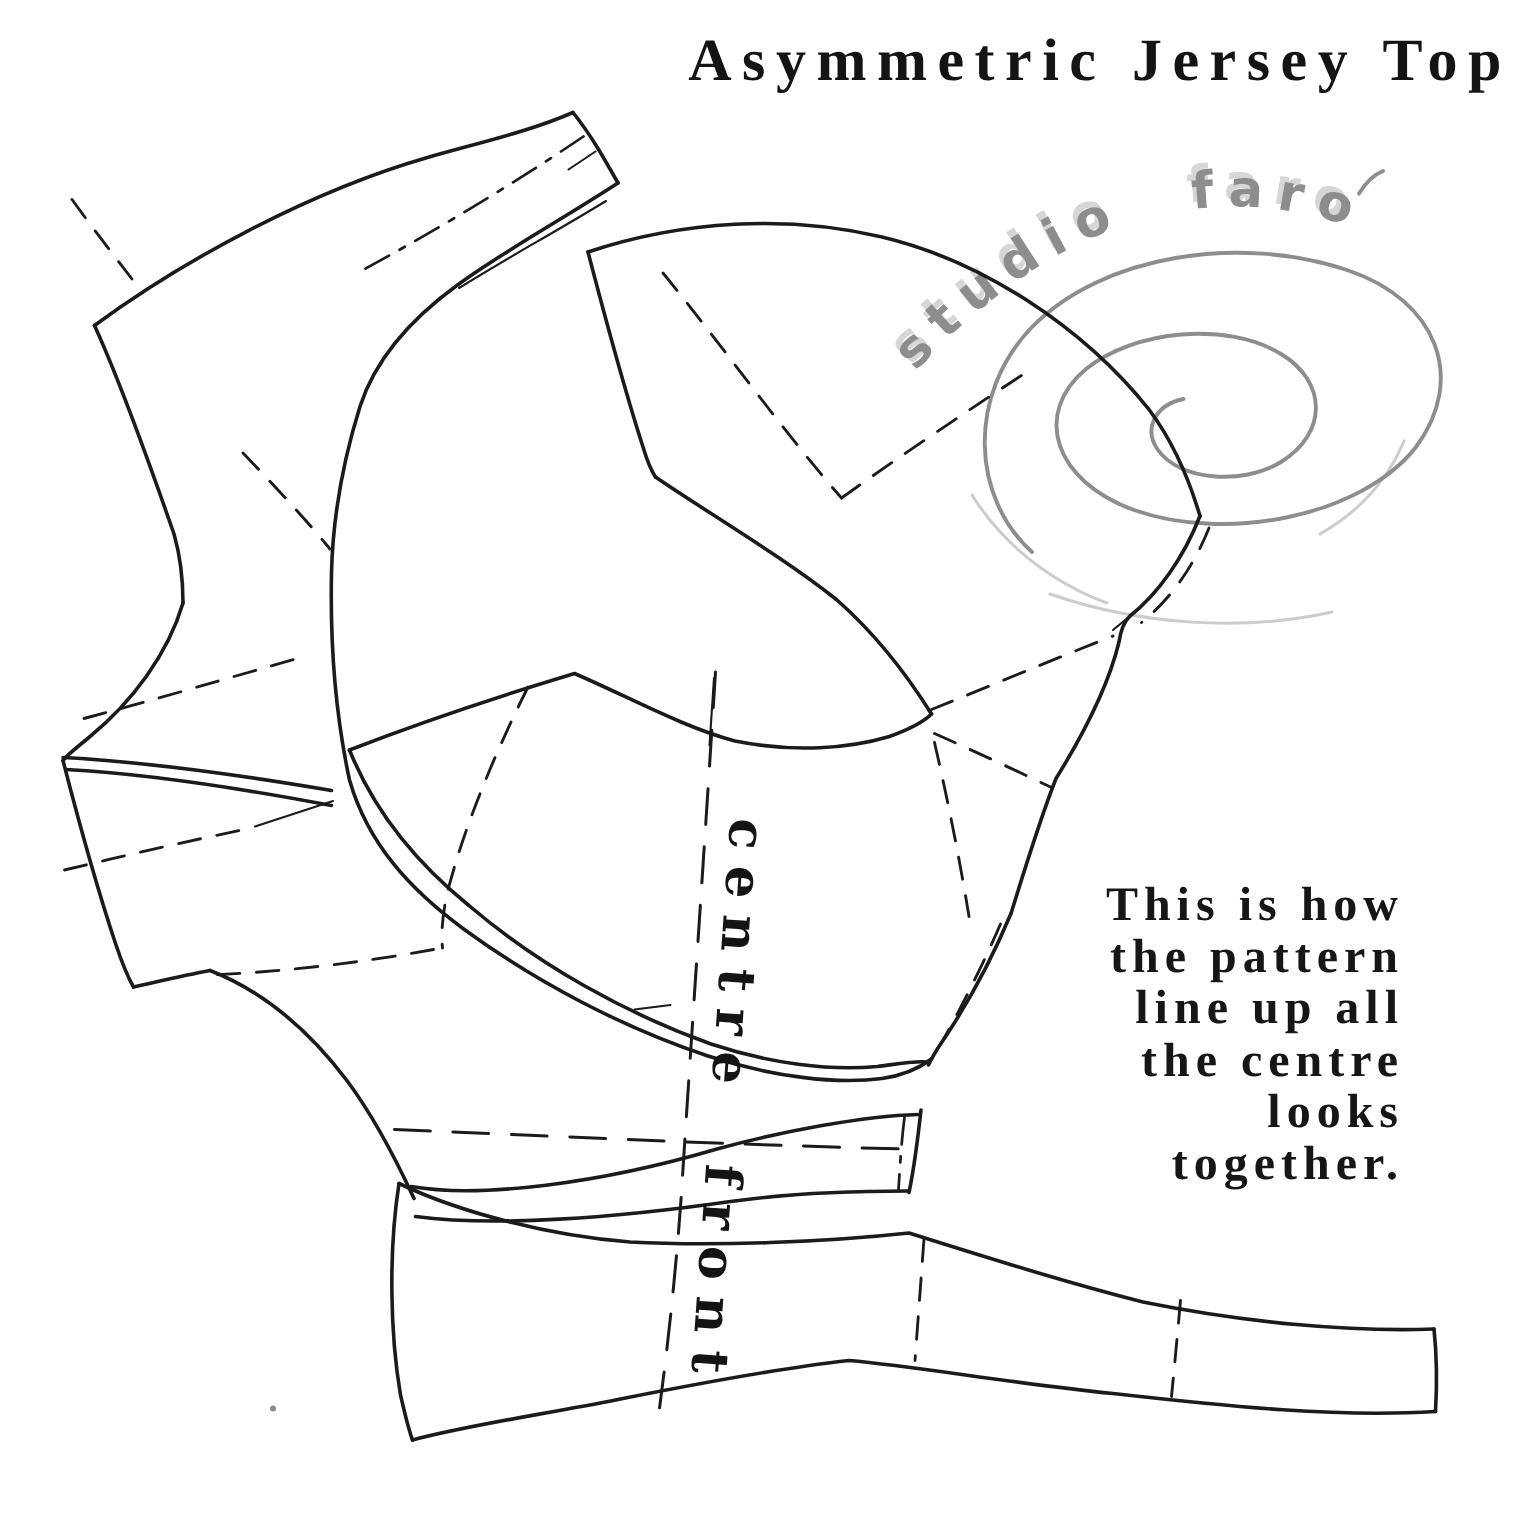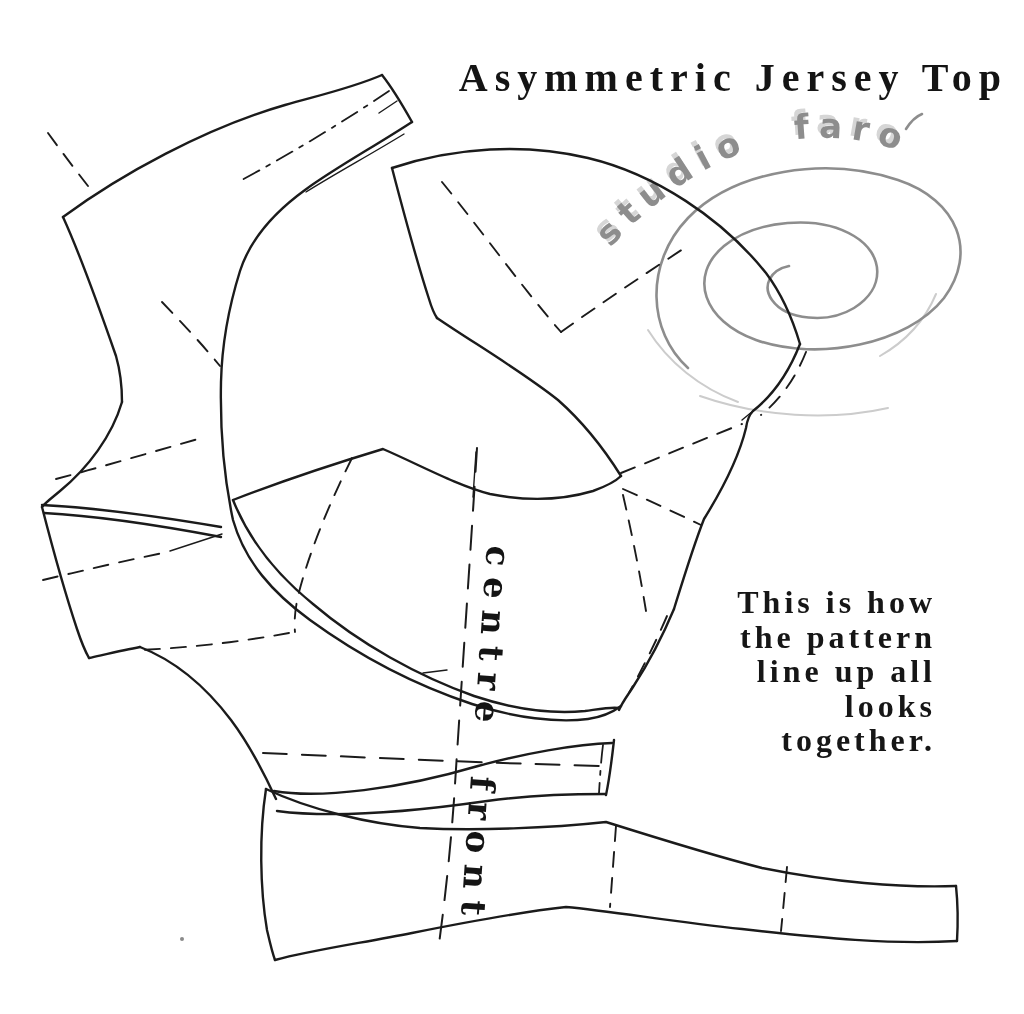--- a/index.html
+++ b/index.html
@@ -17,21 +17,21 @@
   .pencil-light{stroke:#cccccc;fill:none;stroke-width:2;stroke-linecap:round;}
   .logo-text{font-family:"DejaVu Sans",sans-serif;font-weight:700;font-size:34px;
     letter-spacing:9px;word-spacing:24px;fill:#8d8d8d;}
   .logo-echo{font-family:"DejaVu Sans",sans-serif;font-weight:700;font-size:34px;
     letter-spacing:9px;word-spacing:24px;fill:#d6d6d6;}
   .cf-text{font-family:"DejaVu Serif",serif;font-weight:700;font-size:34px;
     letter-spacing:11px;word-spacing:20px;fill:#141414;}
   .title{
     position:absolute;top:16px;right:16px;white-space:nowrap;
     font-family:"Liberation Serif",serif;font-weight:700;font-size:40px;
-    letter-spacing:7px;color:#141414;margin-top:38px;
+    letter-spacing:7px;color:#141414;
   }
   .note{
     position:absolute;top:585px;right:88px;text-align:right;white-space:nowrap;
     font-family:"Liberation Serif",serif;font-weight:700;font-size:32px;
     letter-spacing:4px;line-height:34.5px;color:#161616;
   }
 </style>
 </head>
 <body>
 
@@ -132,17 +132,18 @@
 
     <text class="cf-text" x="487" y="545" transform="rotate(94 487 545)">centre front</text>
   </svg>
 
   <div class="title">Asymmetric Jersey Top</div>
 
   <div class="note">
     <div>This is how</div>
     <div>the pattern</div>
     <div>line up all</div>
+    <div>the centre</div>
     <div>looks</div>
     <div>together.</div>
   </div>
 
 </div>
 
 </body></html>

